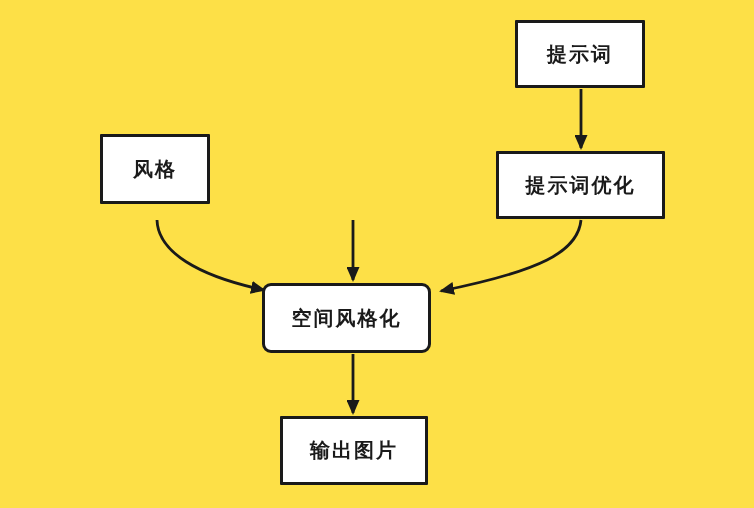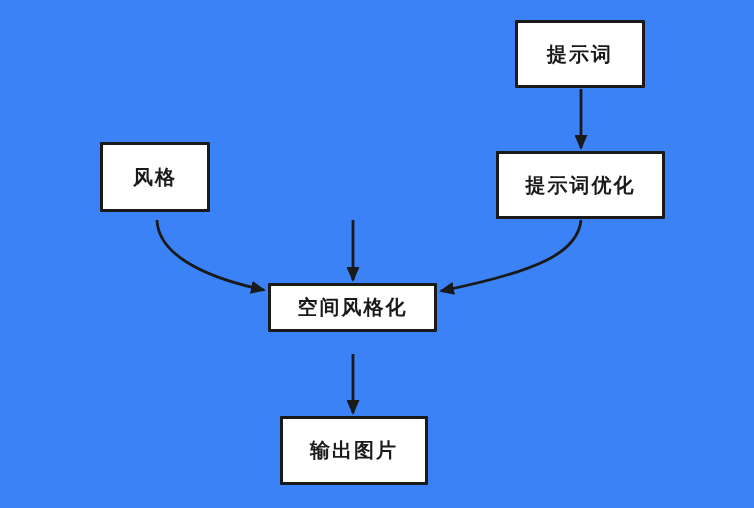--- a/index.html
+++ b/index.html
@@ -4,21 +4,21 @@
 <style>
   html, body {
     margin: 0;
     padding: 0;
     background: #ffffff;
   }
   .canvas {
     position: relative;
     width: 754px;
     height: 508px;
-    background: #3b82f6;
+    background: #fde047;
     overflow: hidden;
     font-family: "Liberation Sans", "DejaVu Sans", sans-serif;
   }
   .edges-svg {
     position: absolute;
     left: 0;
     top: 0;
     width: 754px;
     height: 508px;
   }
@@ -34,24 +34,24 @@
   }
   .node .label {
     font-size: 20px;
     font-weight: bold;
     color: #1a1a1a;
     letter-spacing: 2px;
     white-space: nowrap;
   }
   
   .node-prompt              { left: 515px; top:  20px; width: 130px; height: 68px; }
-  .node-style               { left: 100px; top: 142px; width: 110px; height: 70px; }
+  .node-style               { left: 100px; top: 134px; width: 110px; height: 70px; }
   .node-rough-house-image   { left: 268px; top: 152px; width: 173px; height: 67px; }
   .node-prompt-optimization { left: 496px; top: 151px; width: 169px; height: 68px; justify-content: center; }
-  .node-space-stylization   { left: 268px; top: 283px; width: 169px; height: 49px; }
+  .node-space-stylization   { left: 262px; top: 283px; width: 169px; height: 70px; border-radius: 9px; }
   .node-output-image        { left: 280px; top: 416px; width: 148px; height: 69px; }
 </style>
 </head>
 <body>
 
 <div class="canvas">
 
   <svg class="edges-svg" viewBox="0 0 754 508" xmlns="http://www.w3.org/2000/svg">
     <defs>
       <marker id="arrowhead" markerUnits="userSpaceOnUse" markerWidth="15" markerHeight="13" refX="13" refY="6.5" orient="auto">

